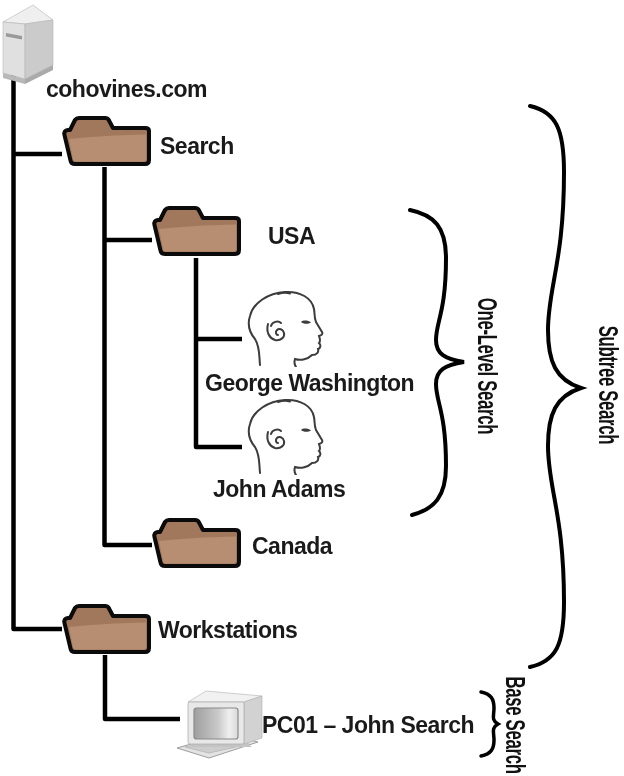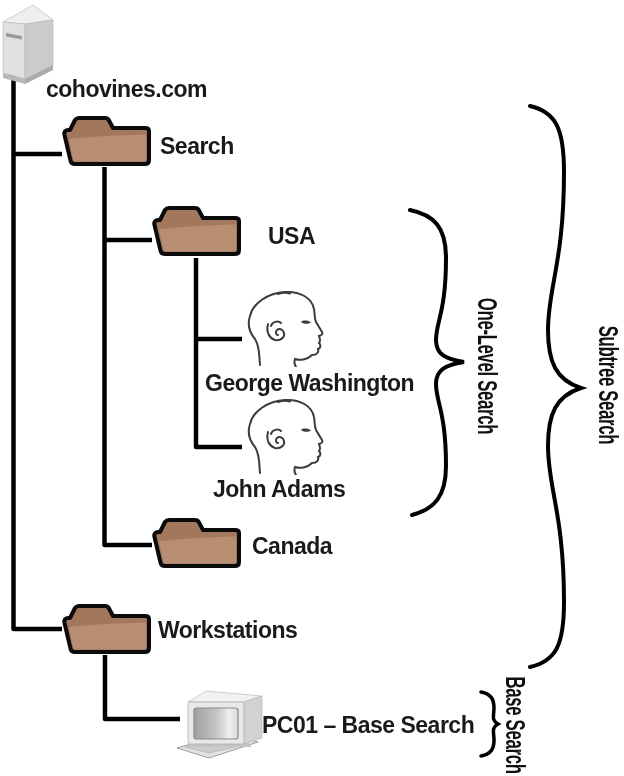--- a/index.html
+++ b/index.html
@@ -108,19 +108,19 @@
     <rect x="18" y="22" width="44" height="31" rx="2.5" fill="url(#scrGrad)" stroke="#8a8a8a" stroke-width="1.2"></rect>
   </svg>
 
   <div class="lbl" style="left:46px;top:77px">cohovines.com</div>
   <div class="lbl" style="left:160px;top:134px">Search</div>
   <div class="lbl" style="left:268px;top:224px">USA</div>
   <div class="lbl" style="left:205px;top:371px">George Washington</div>
   <div class="lbl" style="left:213px;top:477px">John Adams</div>
   <div class="lbl" style="left:158px;top:618px">Workstations</div>
   <div class="lbl" style="left:252px;top:534px">Canada</div>
-  <div class="lbl" style="left:262px;top:713px">PC01 – Base Search</div>
+  <div class="lbl" style="left:262px;top:713px">PC01 – John Search</div>
 
   <div class="rot" style="left:486px;top:366px">One-Level Search</div>
   <div class="rot" style="left:607px;top:385px">Subtree Search</div>
   <div class="rot" style="left:514px;top:725px">Base Search</div>
 
 </div>
 
 </body></html>

